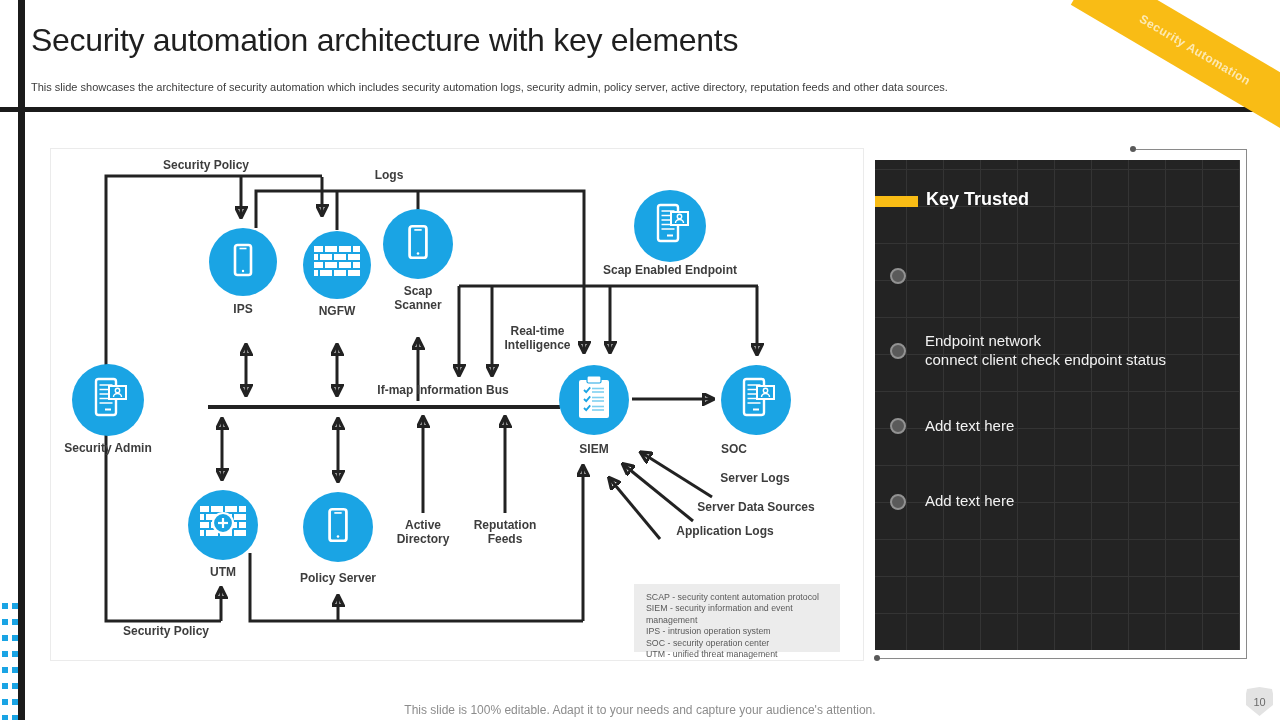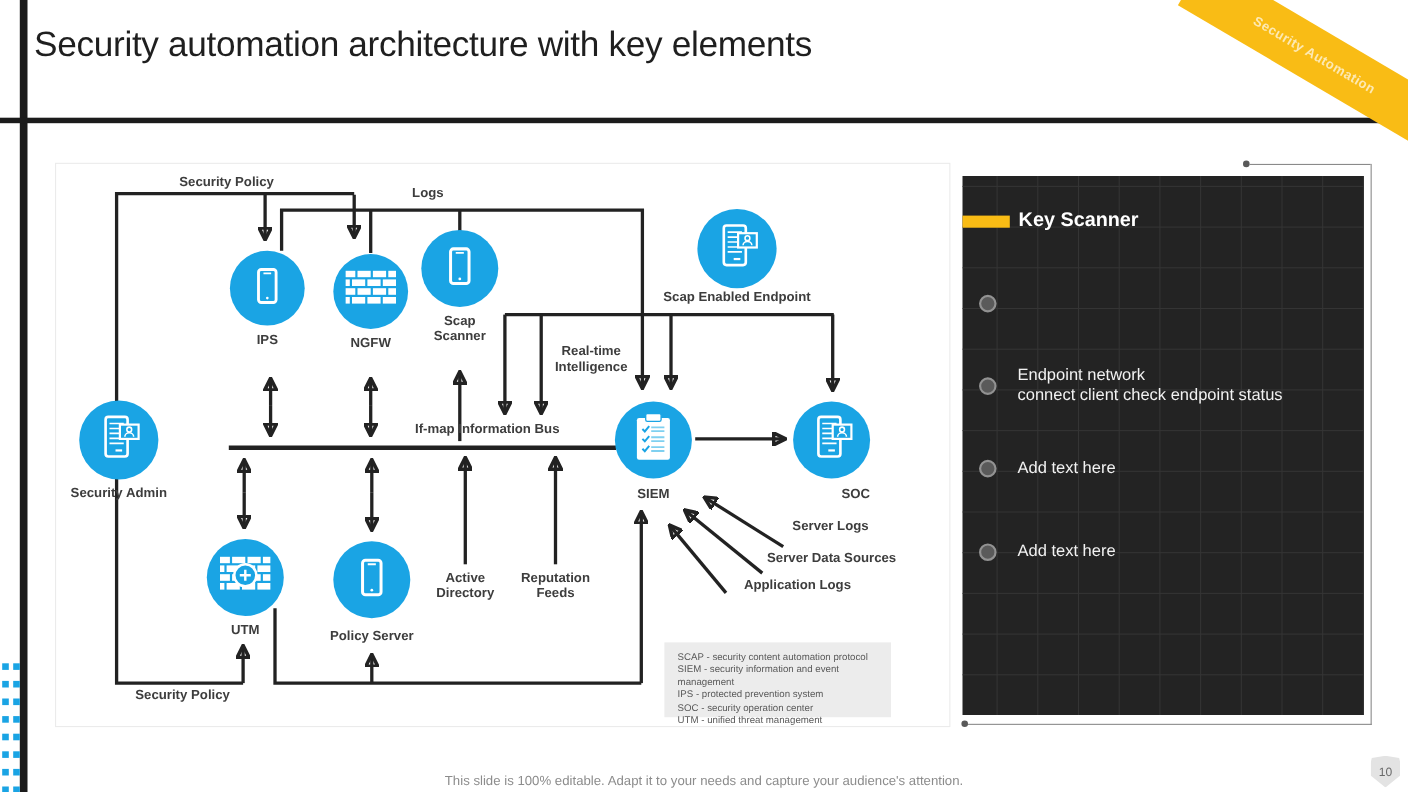--- a/index.html
+++ b/index.html
@@ -22,21 +22,21 @@
   .diagram-box{position:absolute;left:50px;top:148px;width:812px;height:511px;background:#fff;
                border:1.5px solid #ebebeb;}
   svg.connectors{position:absolute;left:50px;top:148px;z-index:1;}
   svg.connectors line, svg.connectors path{stroke:#222;stroke-width:3;fill:none;}
   .node{position:absolute;border-radius:50%;background:#1AA4E4;z-index:2;
         display:flex;align-items:center;justify-content:center;}
   .nlabel{position:absolute;z-index:2;font-size:12px;font-weight:bold;color:#3d3d3d;
           text-align:center;white-space:pre-line;line-height:14px;}
   .flabel{position:absolute;z-index:2;font-size:12px;font-weight:bold;color:#3d3d3d;
           text-align:center;white-space:pre-line;line-height:14px;}
-  .legend{position:absolute;left:604px;top:584px;width:206px;height:68px;background:#ececec;
+  .legend{position:absolute;left:634px;top:584px;width:206px;height:68px;background:#ececec;
           z-index:2;padding:8px 0 16px 12px;box-sizing:border-box;}
   .legend div{font-size:8.8px;line-height:11.4px;color:#595959;}
 
   
   .panel{position:absolute;left:875px;top:160px;width:365px;height:490px;background-color:#232323;
          background-image:linear-gradient(#343434 1px,transparent 1px),
                           linear-gradient(90deg,#343434 1px,transparent 1px);
          background-size:37px 37px;background-position:-6px 9px;}
   .yellow-bar{position:absolute;left:875px;top:196px;width:43px;height:11px;background:#F9BC15;z-index:3;}
   .panel-heading{position:absolute;left:926px;top:189px;font-size:18px;font-weight:bold;color:#fff;z-index:3;}
@@ -63,20 +63,21 @@
 </style>
 </head>
 <body>
 
 <div class="slide">
 
   <div class="left-bar"></div>
   <div class="top-line"></div>
 
   <div class="title">Security automation architecture with key elements</div>
+  <div class="subtitle">This slide showcases the architecture of security automation which includes security automation logs, security admin, policy server, active directory, reputation feeds and other data sources.</div>
 
   <div class="ribbon">
     <span>Security Automation</span>
   </div>
 
   <div class="diagram-box"></div>
 
   <svg class="connectors" width="812" height="511" viewBox="0 0 812 511">
     <defs>
       <marker id="ah" viewBox="0 0 12 12" markerWidth="13" markerHeight="13" refX="9" refY="6" orient="auto" markerUnits="userSpaceOnUse">
@@ -244,21 +245,21 @@
             <line x1="14.5" y1="23.5" x2="27.5" y2="23.5"></line>
             <line x1="14.5" y1="28" x2="27.5" y2="28"></line>
           </g>
           <rect x="20" y="33.5" width="6" height="2" fill="#fff"></rect>
           <rect x="24" y="11" width="17" height="13" fill="#1AA4E4" stroke="#fff" stroke-width="2"></rect>
           <circle cx="32.5" cy="15.5" r="2.2" fill="none" stroke="#fff" stroke-width="1.4"></circle>
           <path d="M28.5,22 a4,3.5 0 0 1 8,0" fill="none" stroke="#fff" stroke-width="1.4"></path>
         </svg>
     </span>
   </div>
-  <div class="nlabel" style="left:743px;top:442px;width:70px">SOC</div>
+  <div class="nlabel" style="left:699px;top:442px;width:70px">SOC</div>
 
   <div class="node" style="left:188px;top:490px;width:70px;height:70px">
     <span>
       <svg viewBox="0 0 46 34" width="46" height="34">
           <g fill="#fff">
             <rect x="0" y="0" width="9" height="6"></rect>
             <rect x="11" y="0" width="12" height="6"></rect>
             <rect x="25" y="0" width="12" height="6"></rect>
             <rect x="39" y="0" width="7" height="6"></rect>
             <rect x="0" y="8" width="4" height="6"></rect>
@@ -288,43 +289,43 @@
           <rect x="12" y="5" width="16" height="30" rx="2.5" fill="none" stroke="#fff" stroke-width="2.6"></rect>
           <line x1="16.5" y1="8.5" x2="23.5" y2="8.5" stroke="#fff" stroke-width="1.6"></line>
           <circle cx="20" cy="31" r="1.2" fill="#fff"></circle>
         </svg>
     </span>
   </div>
   <div class="nlabel" style="left:288px;top:571px;width:100px">Policy Server</div>
 
   <div class="flabel" style="left:136px;top:158px;width:140px">Security Policy</div>
   <div class="flabel" style="left:349px;top:168px;width:80px">Logs</div>
-  <div class="flabel" style="left:480px;top:312px;width:115px">Real-time
+  <div class="flabel" style="left:480px;top:324px;width:115px">Real-time
 Intelligence</div>
   <div class="flabel" style="left:353px;top:383px;width:180px">If-map Information Bus</div>
   <div class="flabel" style="left:387px;top:518px;width:72px">Active
 Directory</div>
   <div class="flabel" style="left:467px;top:518px;width:76px">Reputation
 Feeds</div>
   <div class="flabel" style="left:700px;top:471px;width:110px">Server Logs</div>
   <div class="flabel" style="left:692px;top:500px;width:128px">Server Data Sources</div>
   <div class="flabel" style="left:665px;top:524px;width:120px">Application Logs</div>
   <div class="flabel" style="left:112px;top:624px;width:108px">Security Policy</div>
 
   <div class="legend">
     <div>SCAP - security content automation protocol</div>
     <div>SIEM - security information and event management</div>
-    <div>IPS - protected prevention system</div>
+    <div>IPS - intrusion operation system</div>
     <div>SOC - security operation center</div>
     <div>UTM - unified threat management</div>
   </div>
 
   <div class="panel"></div>
   <div class="yellow-bar"></div>
-  <div class="panel-heading">Key Scanner</div>
+  <div class="panel-heading">Key Trusted</div>
 
   <div class="bullet-dot" style="left:890px;top:268px"></div>
 
   <div class="bullet-dot" style="left:890px;top:343px"></div>
   <div class="bullet-text" style="left:925px;top:331px">Endpoint network
 connect client check endpoint status</div>
 
   <div class="bullet-dot" style="left:890px;top:418px"></div>
   <div class="bullet-text" style="left:925px;top:416px">Add text here</div>
 

